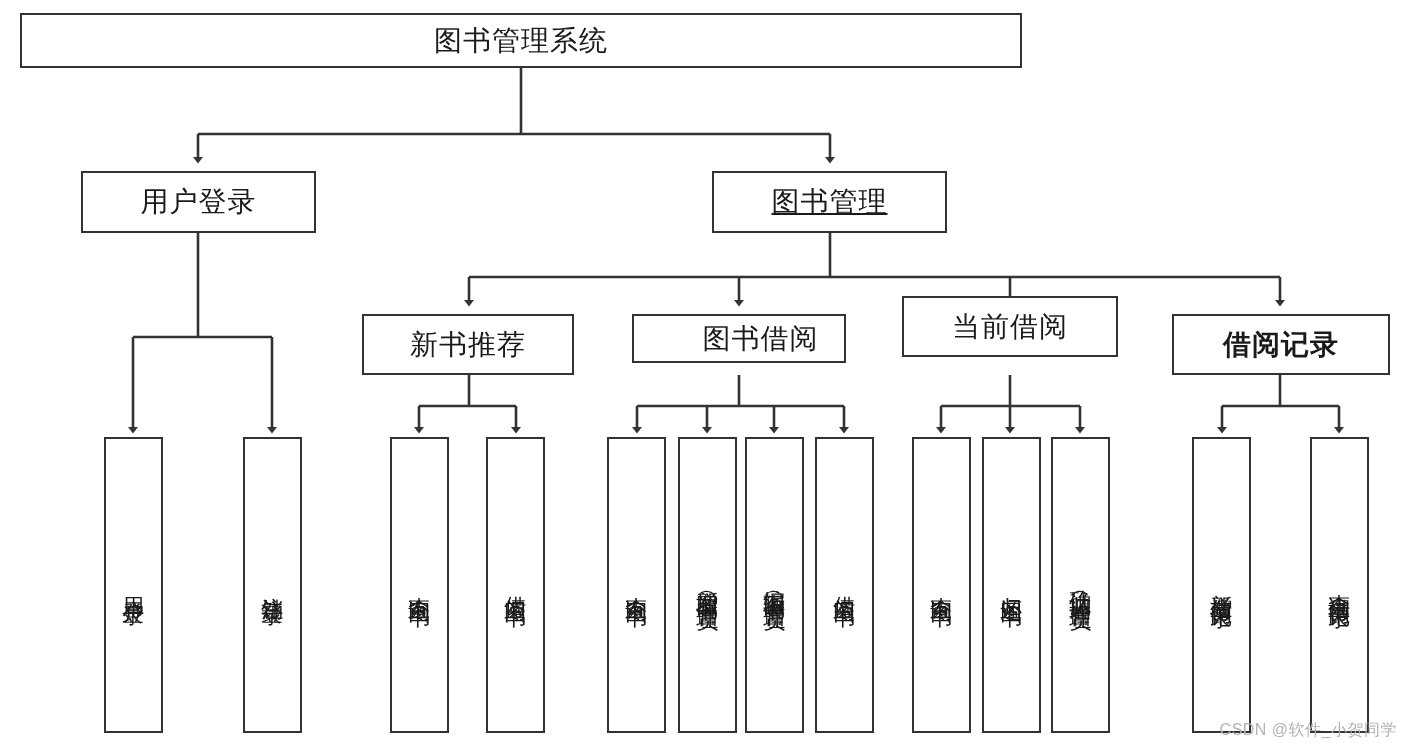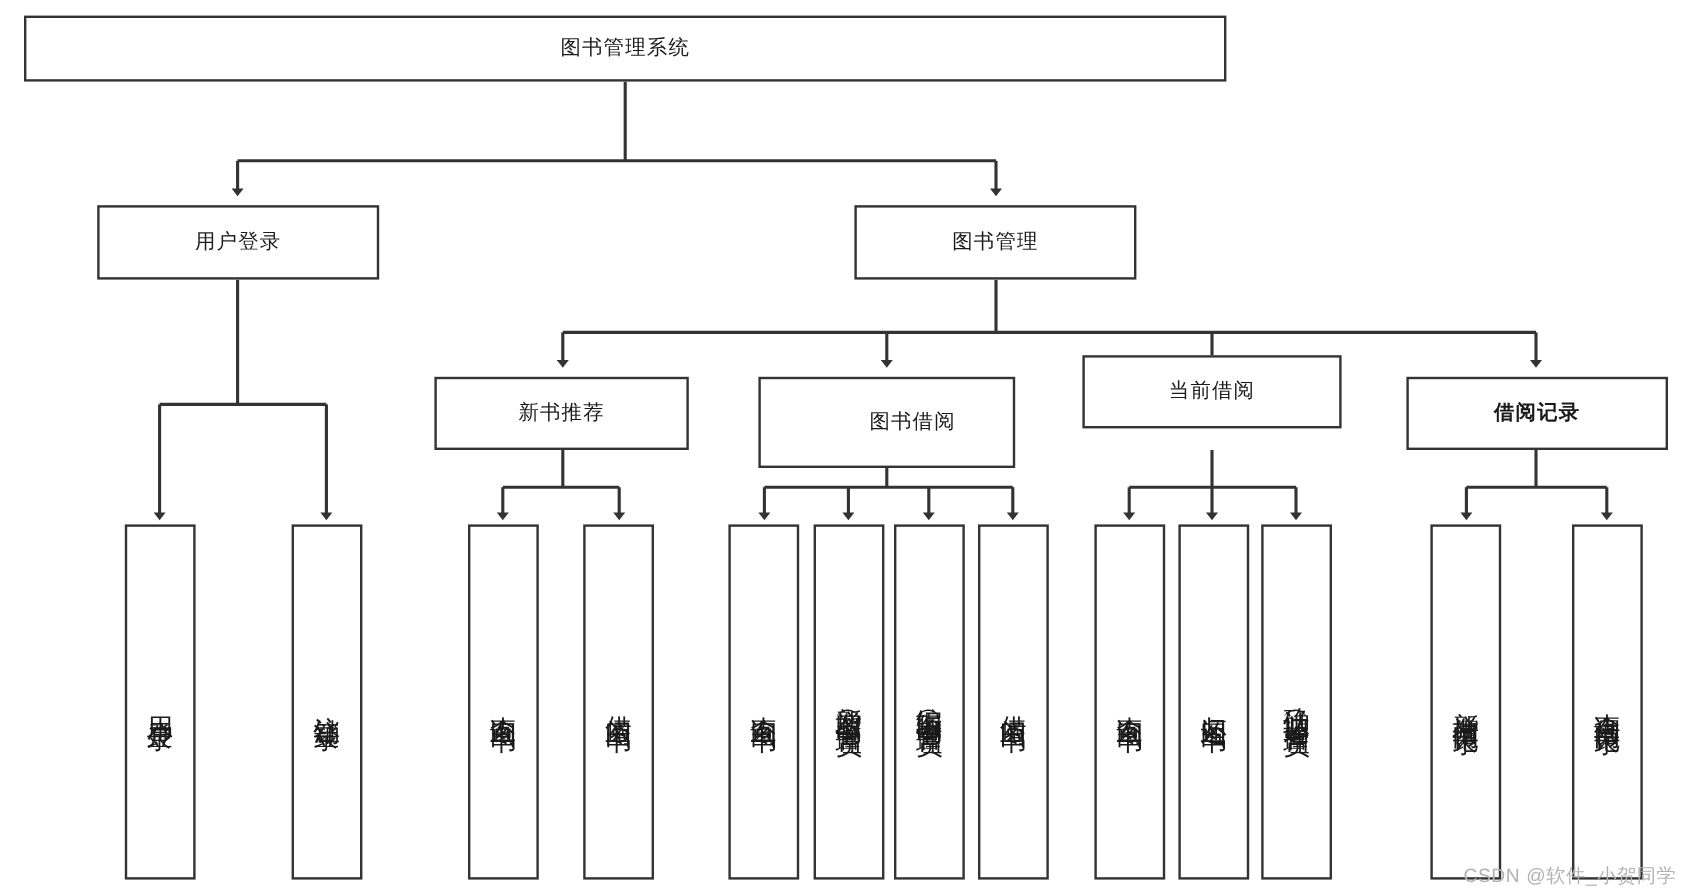--- a/index.html
+++ b/index.html
@@ -29,21 +29,21 @@
     position: absolute;
     box-sizing: border-box;
     border: 2px solid #333333;
     background: #ffffff;
     display: flex;
     align-items: center;
     justify-content: center;
     color: #1a1a1a;
   }
   .node.horiz {
-    font-size: 17px;
+    font-size: 28px;
     letter-spacing: 1px;
     line-height: 1.2;
   }
   .node.vert {
     writing-mode: vertical-rl;
     text-orientation: upright;
     font-size: 22px;
     line-height: 1.35;
     letter-spacing: 3px;
     padding: 6px 0;
@@ -124,29 +124,29 @@
   </svg>
 
   <div class="node horiz" style="left:20px; top:13px; width:1002px; height:55px;">
     <span class="label">图书管理系统</span>
   </div>
 
   <div class="node horiz" style="left:81px; top:171px; width:235px; height:62px;">
     <span class="label">用户登录</span>
   </div>
 
-  <div class="node horiz" style="left:712px; top:171px; width:235px; height:62px;">
+  <div class="node horiz" style="left:712px; top:171px; width:235px; height:62px;text-decoration:underline;">
     <span class="label">图书管理</span>
   </div>
 
   <div class="node horiz" style="left:362px; top:314px; width:212px; height:61px;">
     <span class="label">新书推荐</span>
   </div>
 
-  <div class="node horiz" style="left:632px; top:314px; width:214px; height:76px;padding-left:43px;">
+  <div class="node horiz" style="left:632px; top:314px; width:214px; height:49px;padding-left:43px;">
     <span class="label">图书借阅</span>
   </div>
 
   <div class="node horiz" style="left:902px; top:296px; width:216px; height:61px;">
     <span class="label">当前借阅</span>
   </div>
 
   <div class="node horiz" style="left:1172px; top:314px; width:218px; height:61px;font-weight:bold;">
     <span class="label">借阅记录</span>
   </div>

